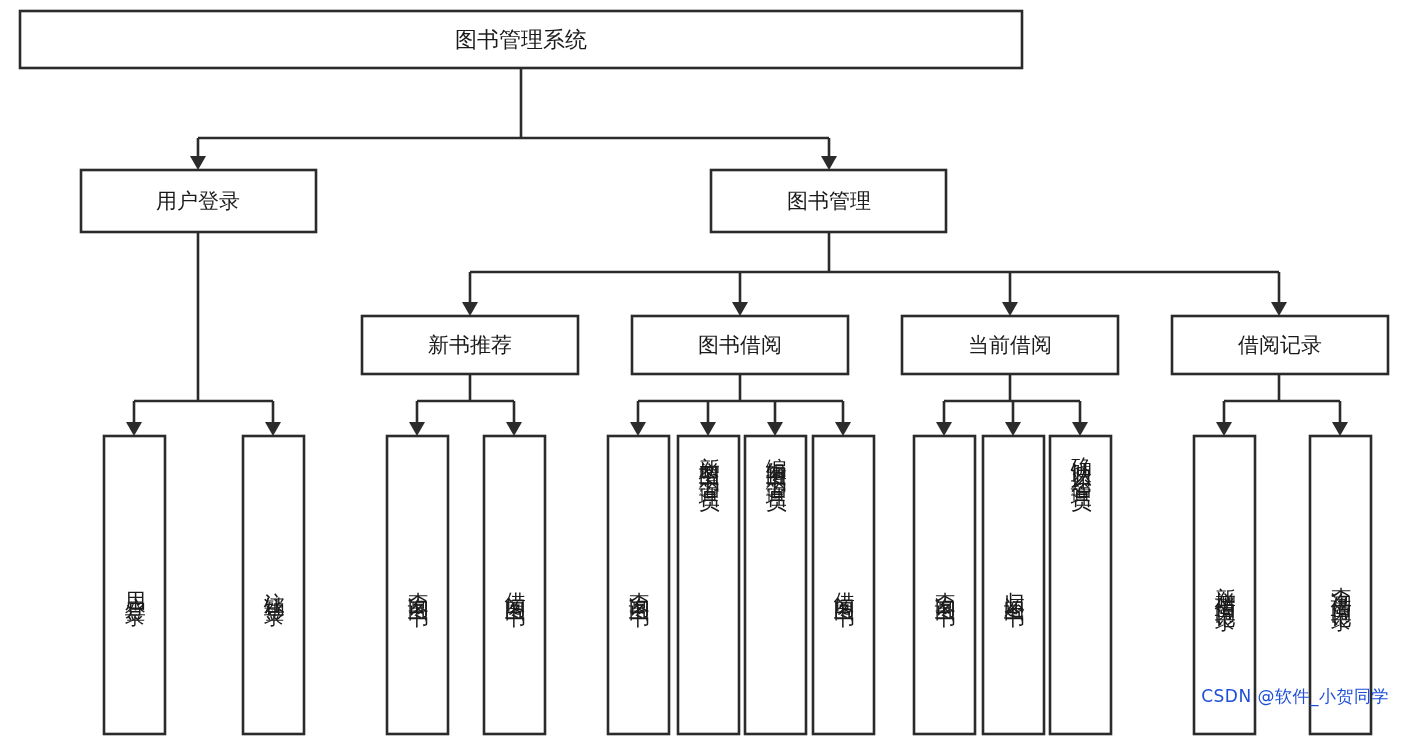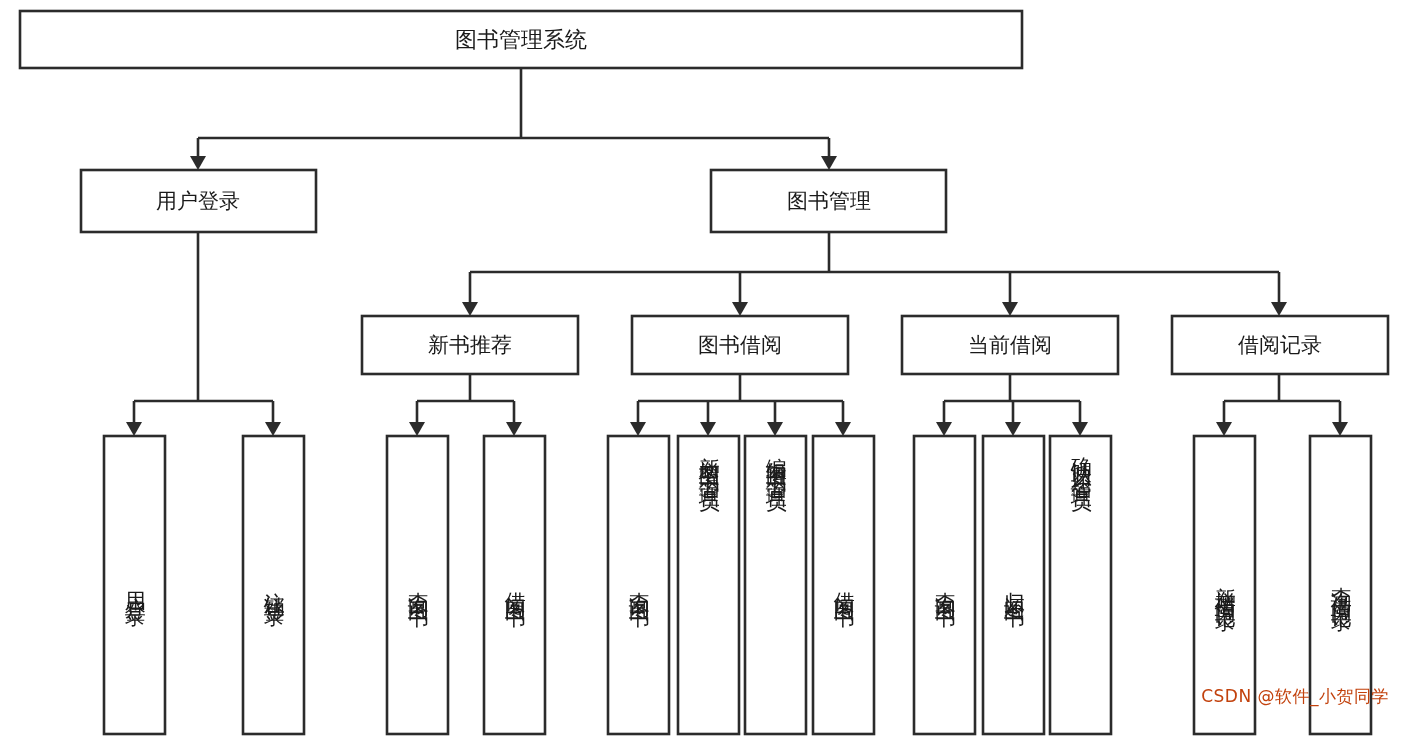--- a/index.html
+++ b/index.html
@@ -47,21 +47,21 @@
   .arrow-head {
     fill: #2b2b2b;
     stroke: none;
   }
   .watermark {
     position: absolute;
     right: 16px;
     bottom: 6px;
     font-family: "DejaVu Sans", "Liberation Sans", sans-serif;
     font-size: 17px;
-    color: #c2410c;
+    color: #1d4ed8;
     white-space: nowrap;
     letter-spacing: 0.5px;
   }
 </style>
 </head>
 <body>
 
 <div id="diagram-root">
 
   <svg id="flow-svg" viewBox="0 0 1405 747" xmlns="http://www.w3.org/2000/svg">

